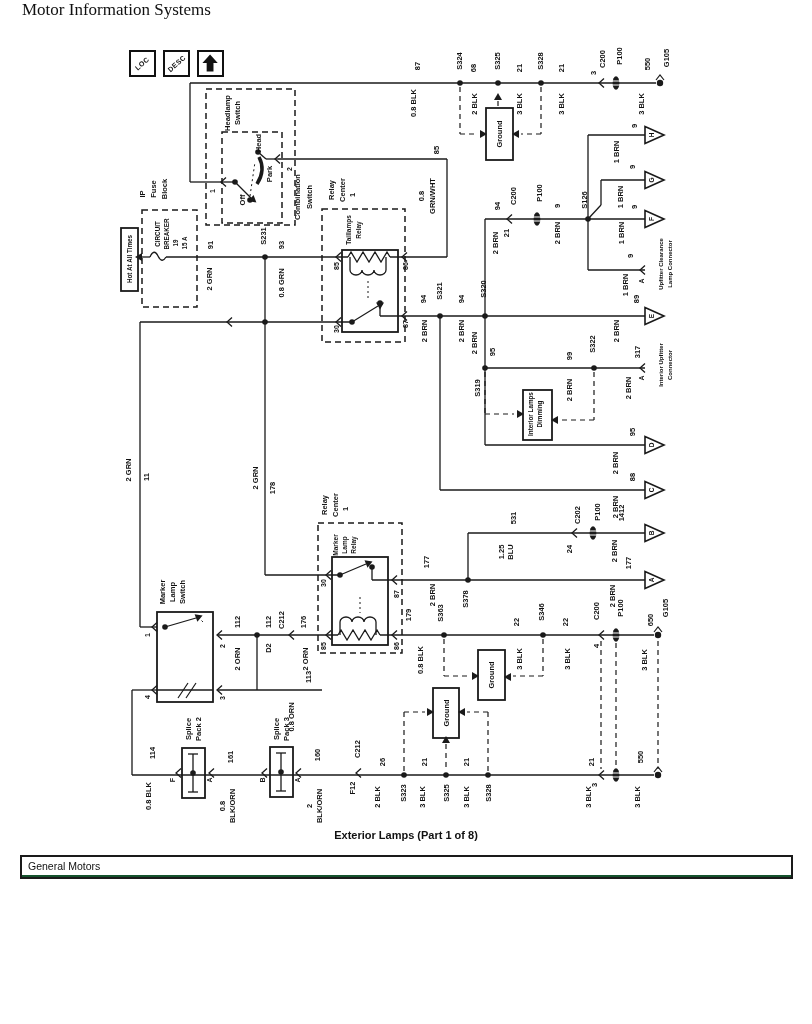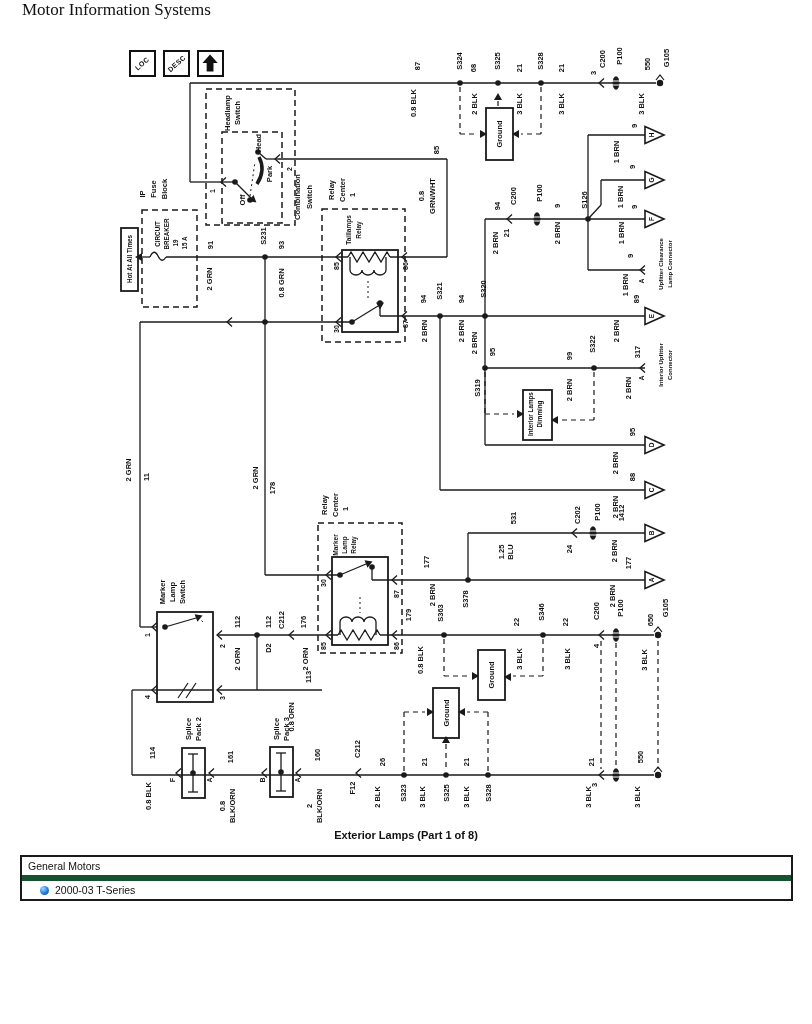--- a/index.html
+++ b/index.html
@@ -9,21 +9,21 @@
          font-size:17px;color:#111;}
   .toolbar{position:absolute;left:129px;top:50px;display:flex;gap:7px;}
   .tool-btn{width:27px;height:27px;border:2px solid #111;background:#fff;
             display:flex;align-items:center;justify-content:center;box-sizing:border-box;}
   .tool-btn .rot{font-size:7px;font-weight:bold;transform:rotate(-42deg);letter-spacing:.5px;}
   #diagram{position:absolute;left:0;top:0;}
   #caption{position:absolute;left:0;top:829px;width:812px;text-align:center;
            font-size:11px;font-weight:bold;}
   #footer{position:absolute;left:20px;top:855px;width:769px;border:2px solid #1a1a1a;}
   .f-row{font-size:10.5px;padding:3px 6px;background:#fff;display:flex;align-items:center;}
-  .f-row1{border-bottom:6px solid #14532d;}
+  .f-row1{border-bottom:2px solid #14532d;}
   .bullet{display:inline-block;width:9px;height:9px;border-radius:50%;margin:0 6px 0 12px;
           background:radial-gradient(circle at 35% 30%, #a8d4ff, #1f7de0 55%, #0a3d87);}
   svg text{font-family:"Liberation Sans",sans-serif;font-weight:bold;fill:#111;}
 </style>
 </head>
 <body>
 
 <div id="title">Motor Information Systems</div>
 
 <div class="toolbar">
@@ -437,17 +437,13 @@
       <text transform="translate(644,660) rotate(-90)" text-anchor="middle" dominant-baseline="central" font-size="7.5">3 BLK</text>
       <text transform="translate(665,608) rotate(-90)" text-anchor="middle" dominant-baseline="central" font-size="7.5">G105</text>
     </svg></div>
 
 <div id="caption">Exterior Lamps (Part 1 of 8)</div>
 
 <div id="footer">
   <div class="f-row f-row1">
     <span>General Motors</span>
   </div>
-  <div class="f-row">
-    <span class="bullet"></span>
-    <span>2000-03 T-Series</span>
-  </div>
 </div>
 
 </body></html>

